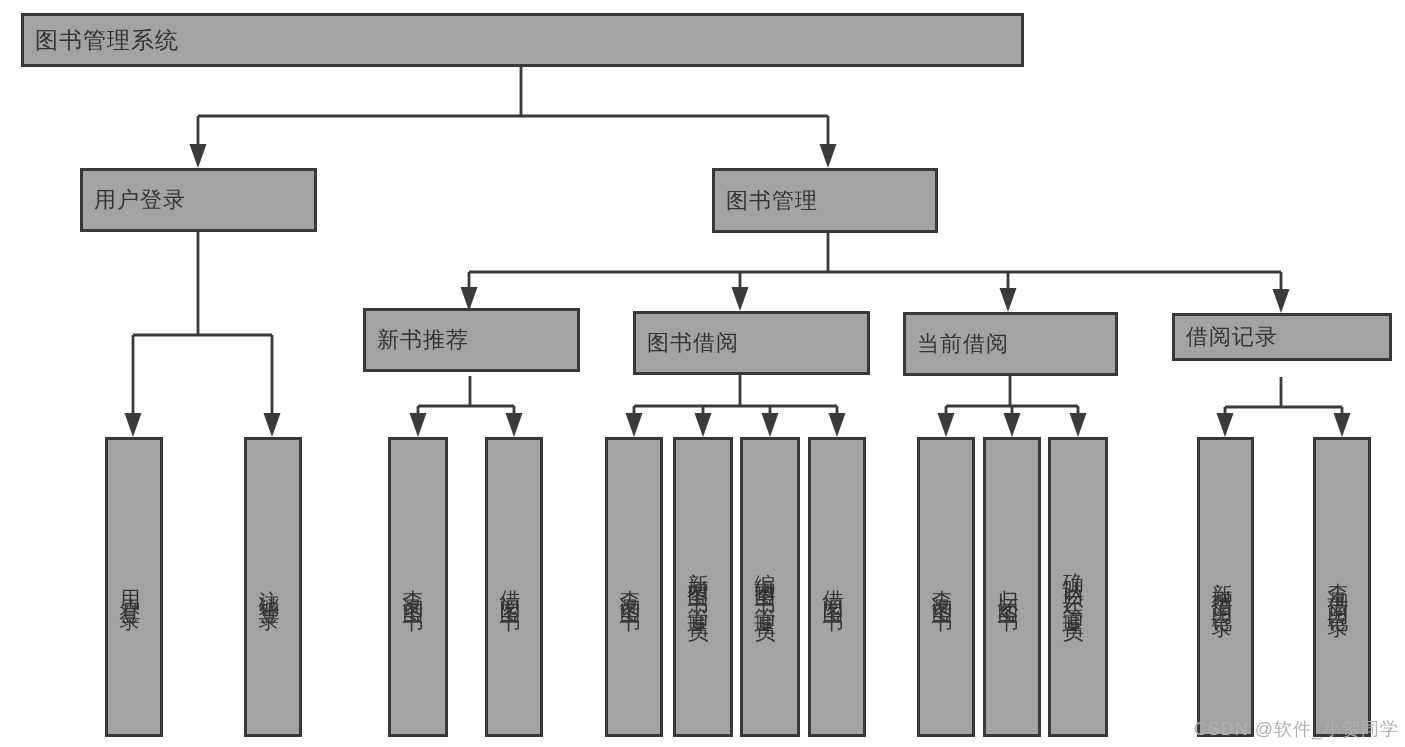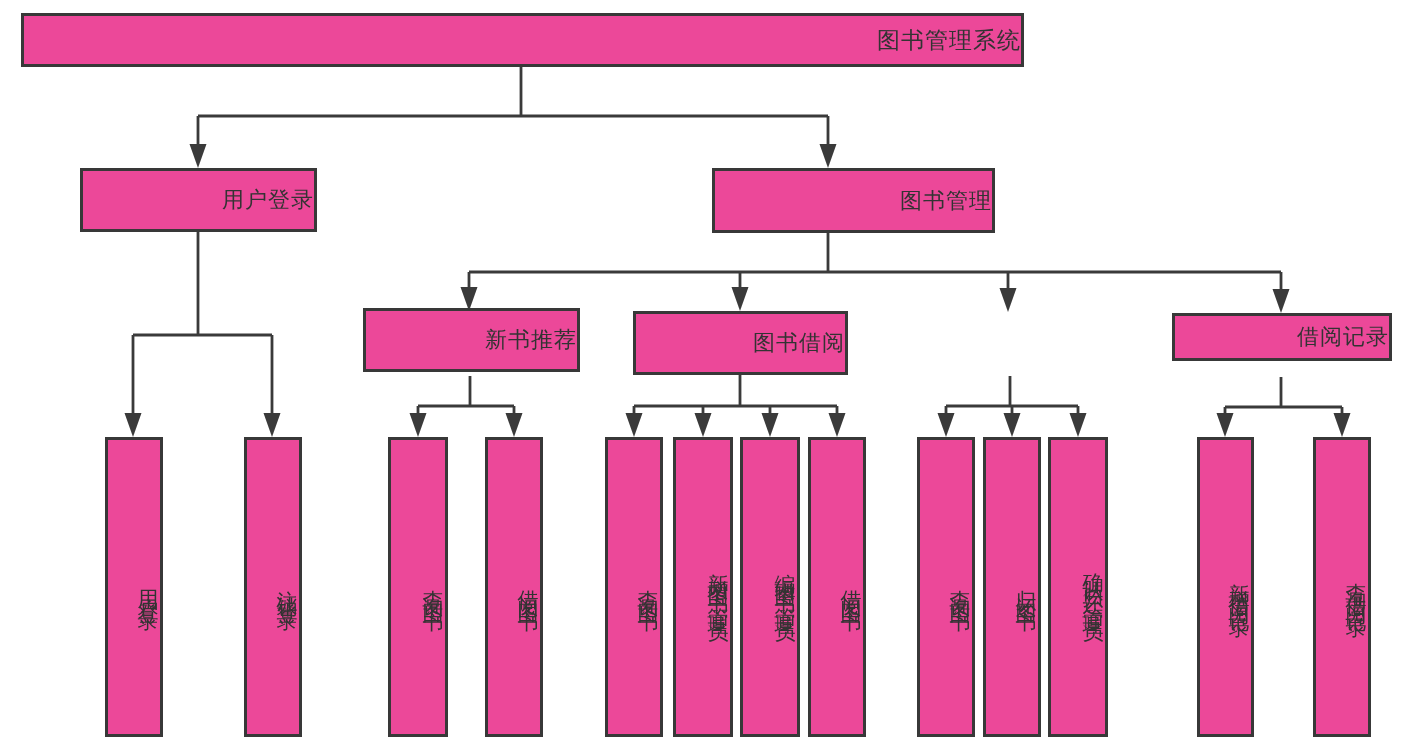--- a/index.html
+++ b/index.html
@@ -2,22 +2,22 @@
 <html><head>
 <meta charset="utf-8">
 <style>
   html,body{margin:0;padding:0;background:#ffffff;}
   .stage{
     position:relative;width:1405px;height:747px;background:#ffffff;overflow:hidden;
     font-family:"Liberation Sans","DejaVu Sans",sans-serif;color:#333333;
   }
   .wires{position:absolute;left:0;top:0;width:1405px;height:747px;}
   .node{
-    position:absolute;box-sizing:border-box;border:3px solid #383838;background:#ec4899;
-    display:flex;align-items:center;justify-content:flex-end;
+    position:absolute;box-sizing:border-box;border:3px solid #383838;background:#a3a3a3;
+    display:flex;align-items:center;justify-content:flex-start;padding-left:11px;
   }
   .hnode span{
     font-size:22px;color:#333333;letter-spacing:1px;white-space:nowrap;
   }
   .root span{font-size:23px;}
   .leaf{top:437px;height:300px;}
   .leaf span{
     writing-mode:vertical-rl;text-orientation:mixed;
     font-size:21px;color:#333333;letter-spacing:7px;line-height:1.1;white-space:nowrap;
   }
@@ -97,29 +97,32 @@
     </g>
   </svg>
 
   <div class="node hnode root" style="left:21px;top:13px;width:1003px;height:54px">
     <span>图书管理系统</span>
   </div>
 
   <div class="node hnode" style="left:80px;top:168px;width:237px;height:64px">
     <span>用户登录</span>
   </div>
-  <div class="node hnode" style="left:712px;top:168px;width:283px;height:65px">
+  <div class="node hnode" style="left:712px;top:168px;width:226px;height:65px">
     <span>图书管理</span>
   </div>
 
   <div class="node hnode" style="left:363px;top:308px;width:217px;height:64px">
     <span>新书推荐</span>
   </div>
-  <div class="node hnode" style="left:633px;top:311px;width:215px;height:64px">
+  <div class="node hnode" style="left:633px;top:311px;width:237px;height:64px">
     <span>图书借阅</span>
+  </div>
+  <div class="node hnode" style="left:903px;top:312px;width:215px;height:64px">
+    <span>当前借阅</span>
   </div>
   <div class="node hnode" style="left:1172px;top:313px;width:220px;height:48px">
     <span>借阅记录</span>
   </div>
 
   <div class="node leaf" style="left:105px;width:58px">
     <span>用户登录</span>
   </div>
   <div class="node leaf" style="left:244px;width:58px">
     <span>注销登录</span>
@@ -155,14 +158,15 @@
     <span>确认归还（管理员）</span>
   </div>
 
   <div class="node leaf" style="left:1197px;width:57px">
     <span>新增借阅记录</span>
   </div>
   <div class="node leaf" style="left:1313px;width:58px">
     <span>查询借阅记录</span>
   </div>
 
+  <div class="watermark">CSDN @软件_小贺同学</div>
 
 </div>
 
 </body></html>

